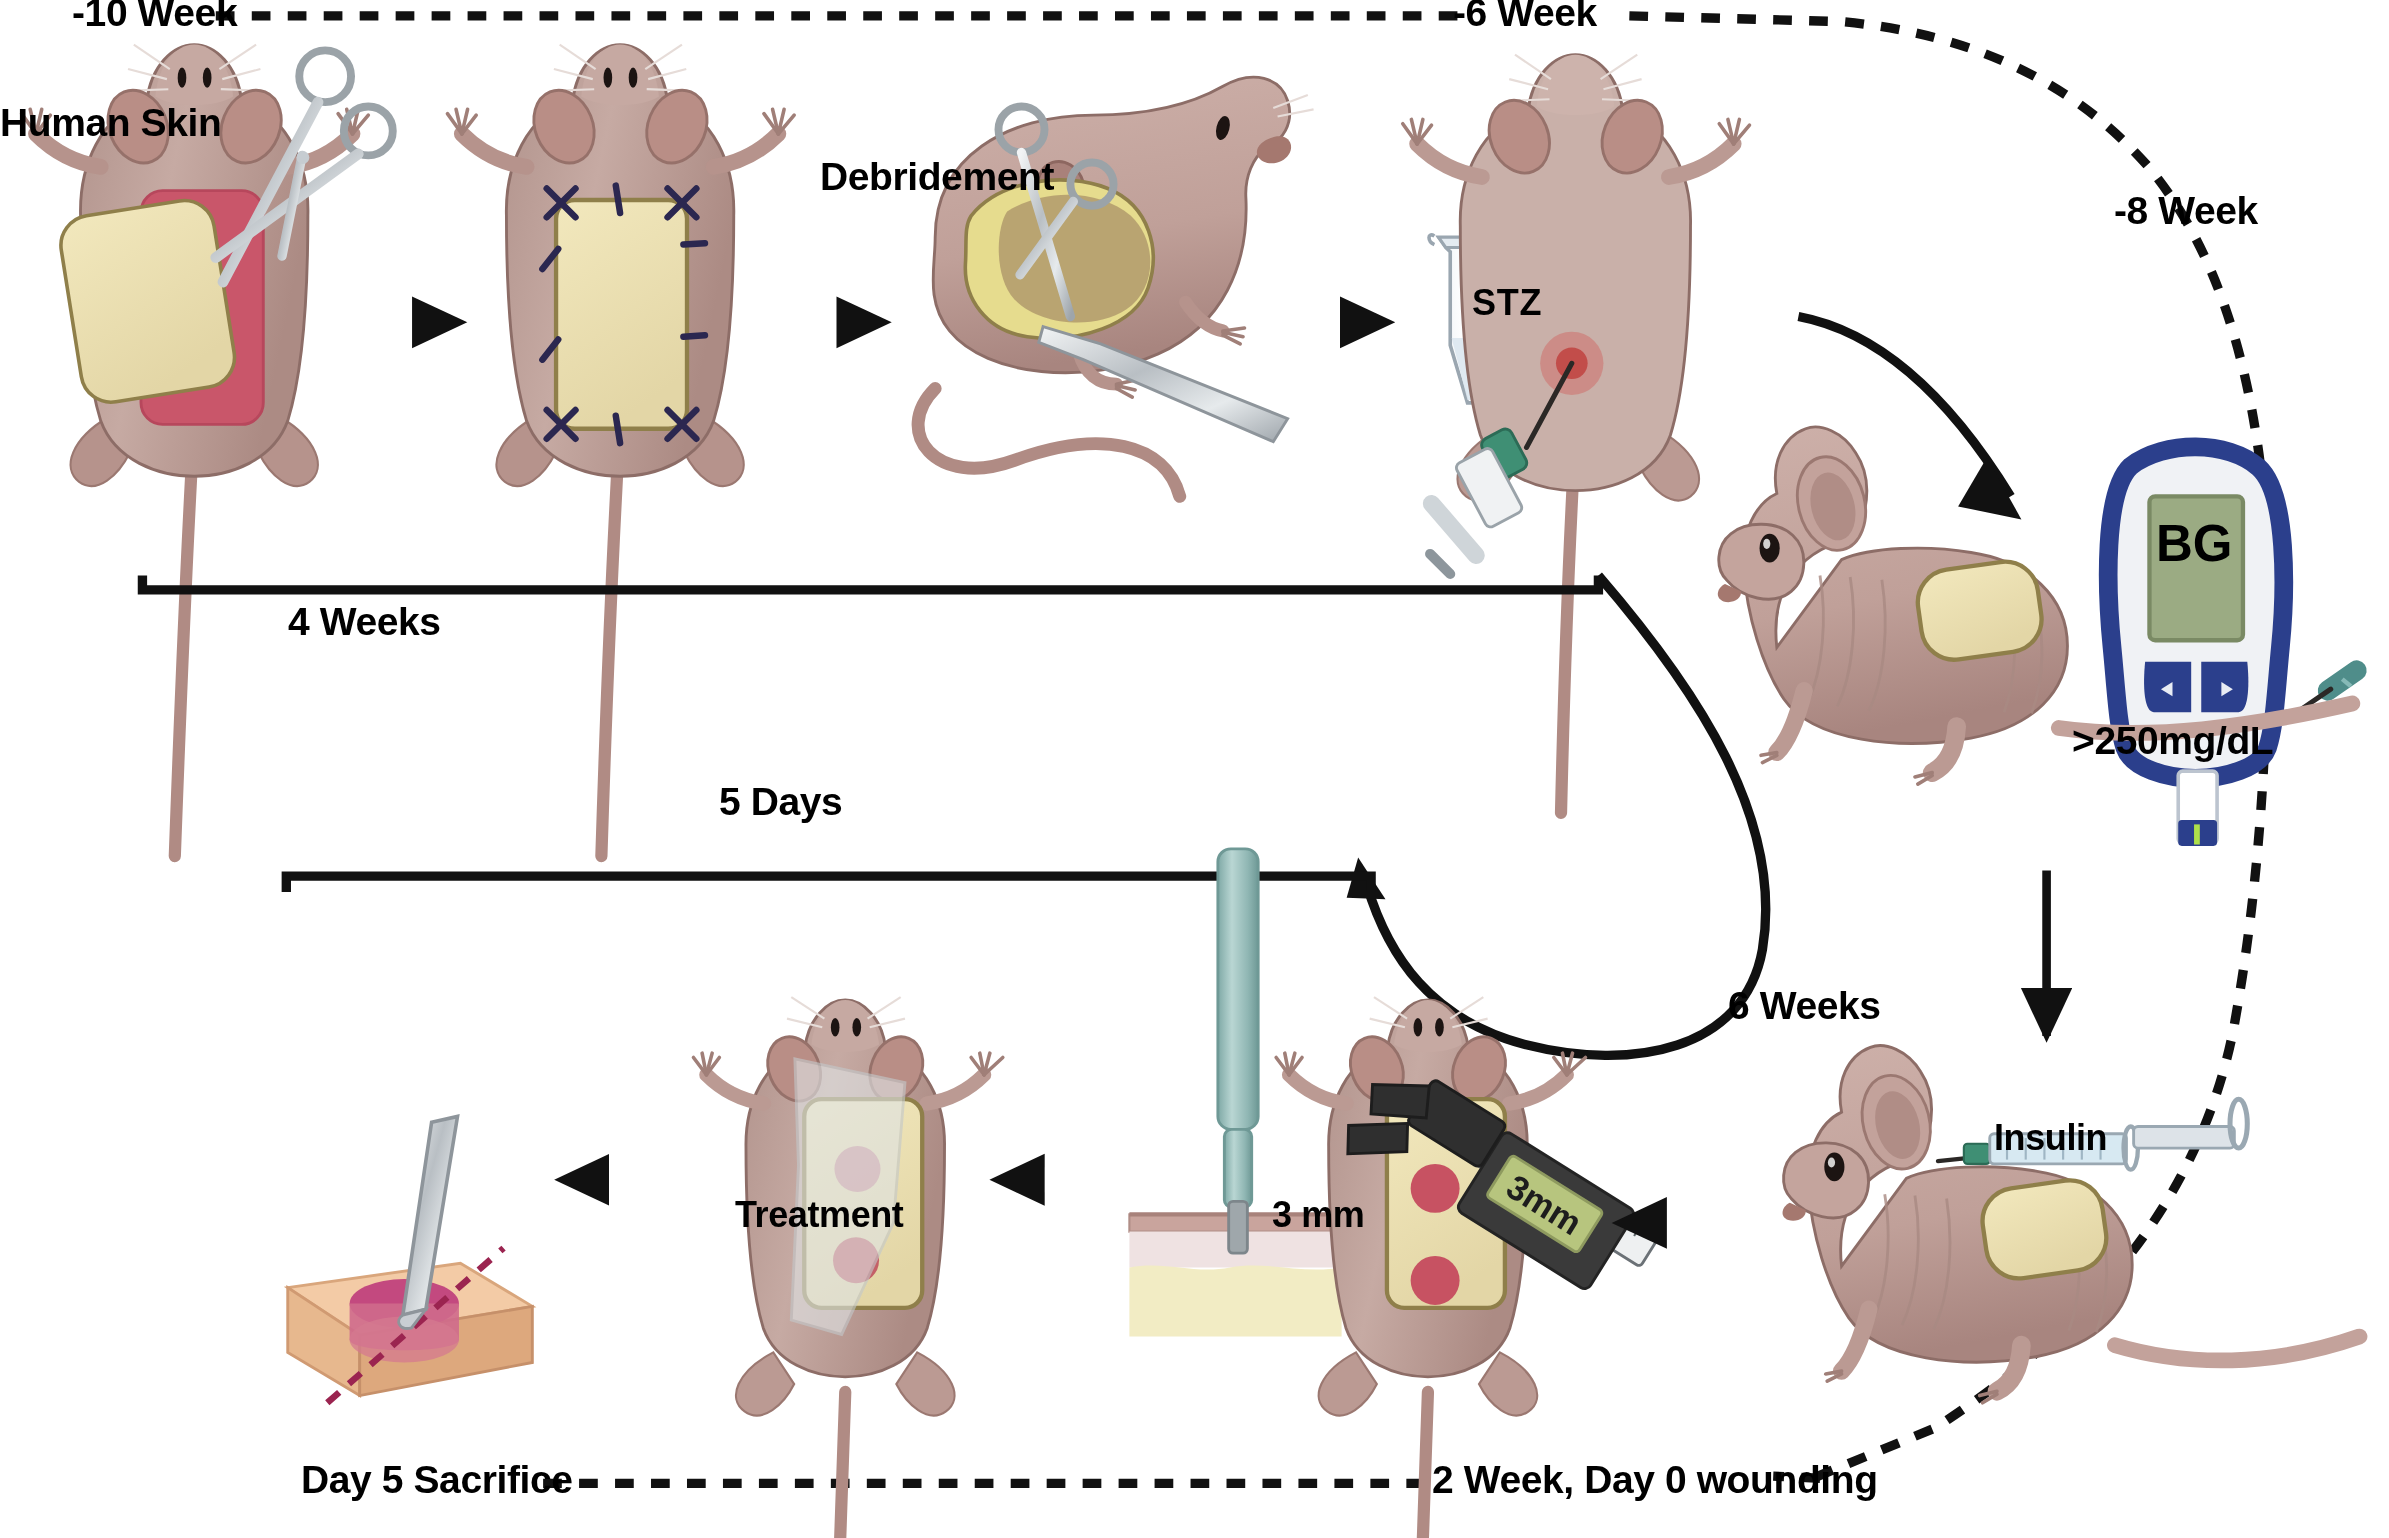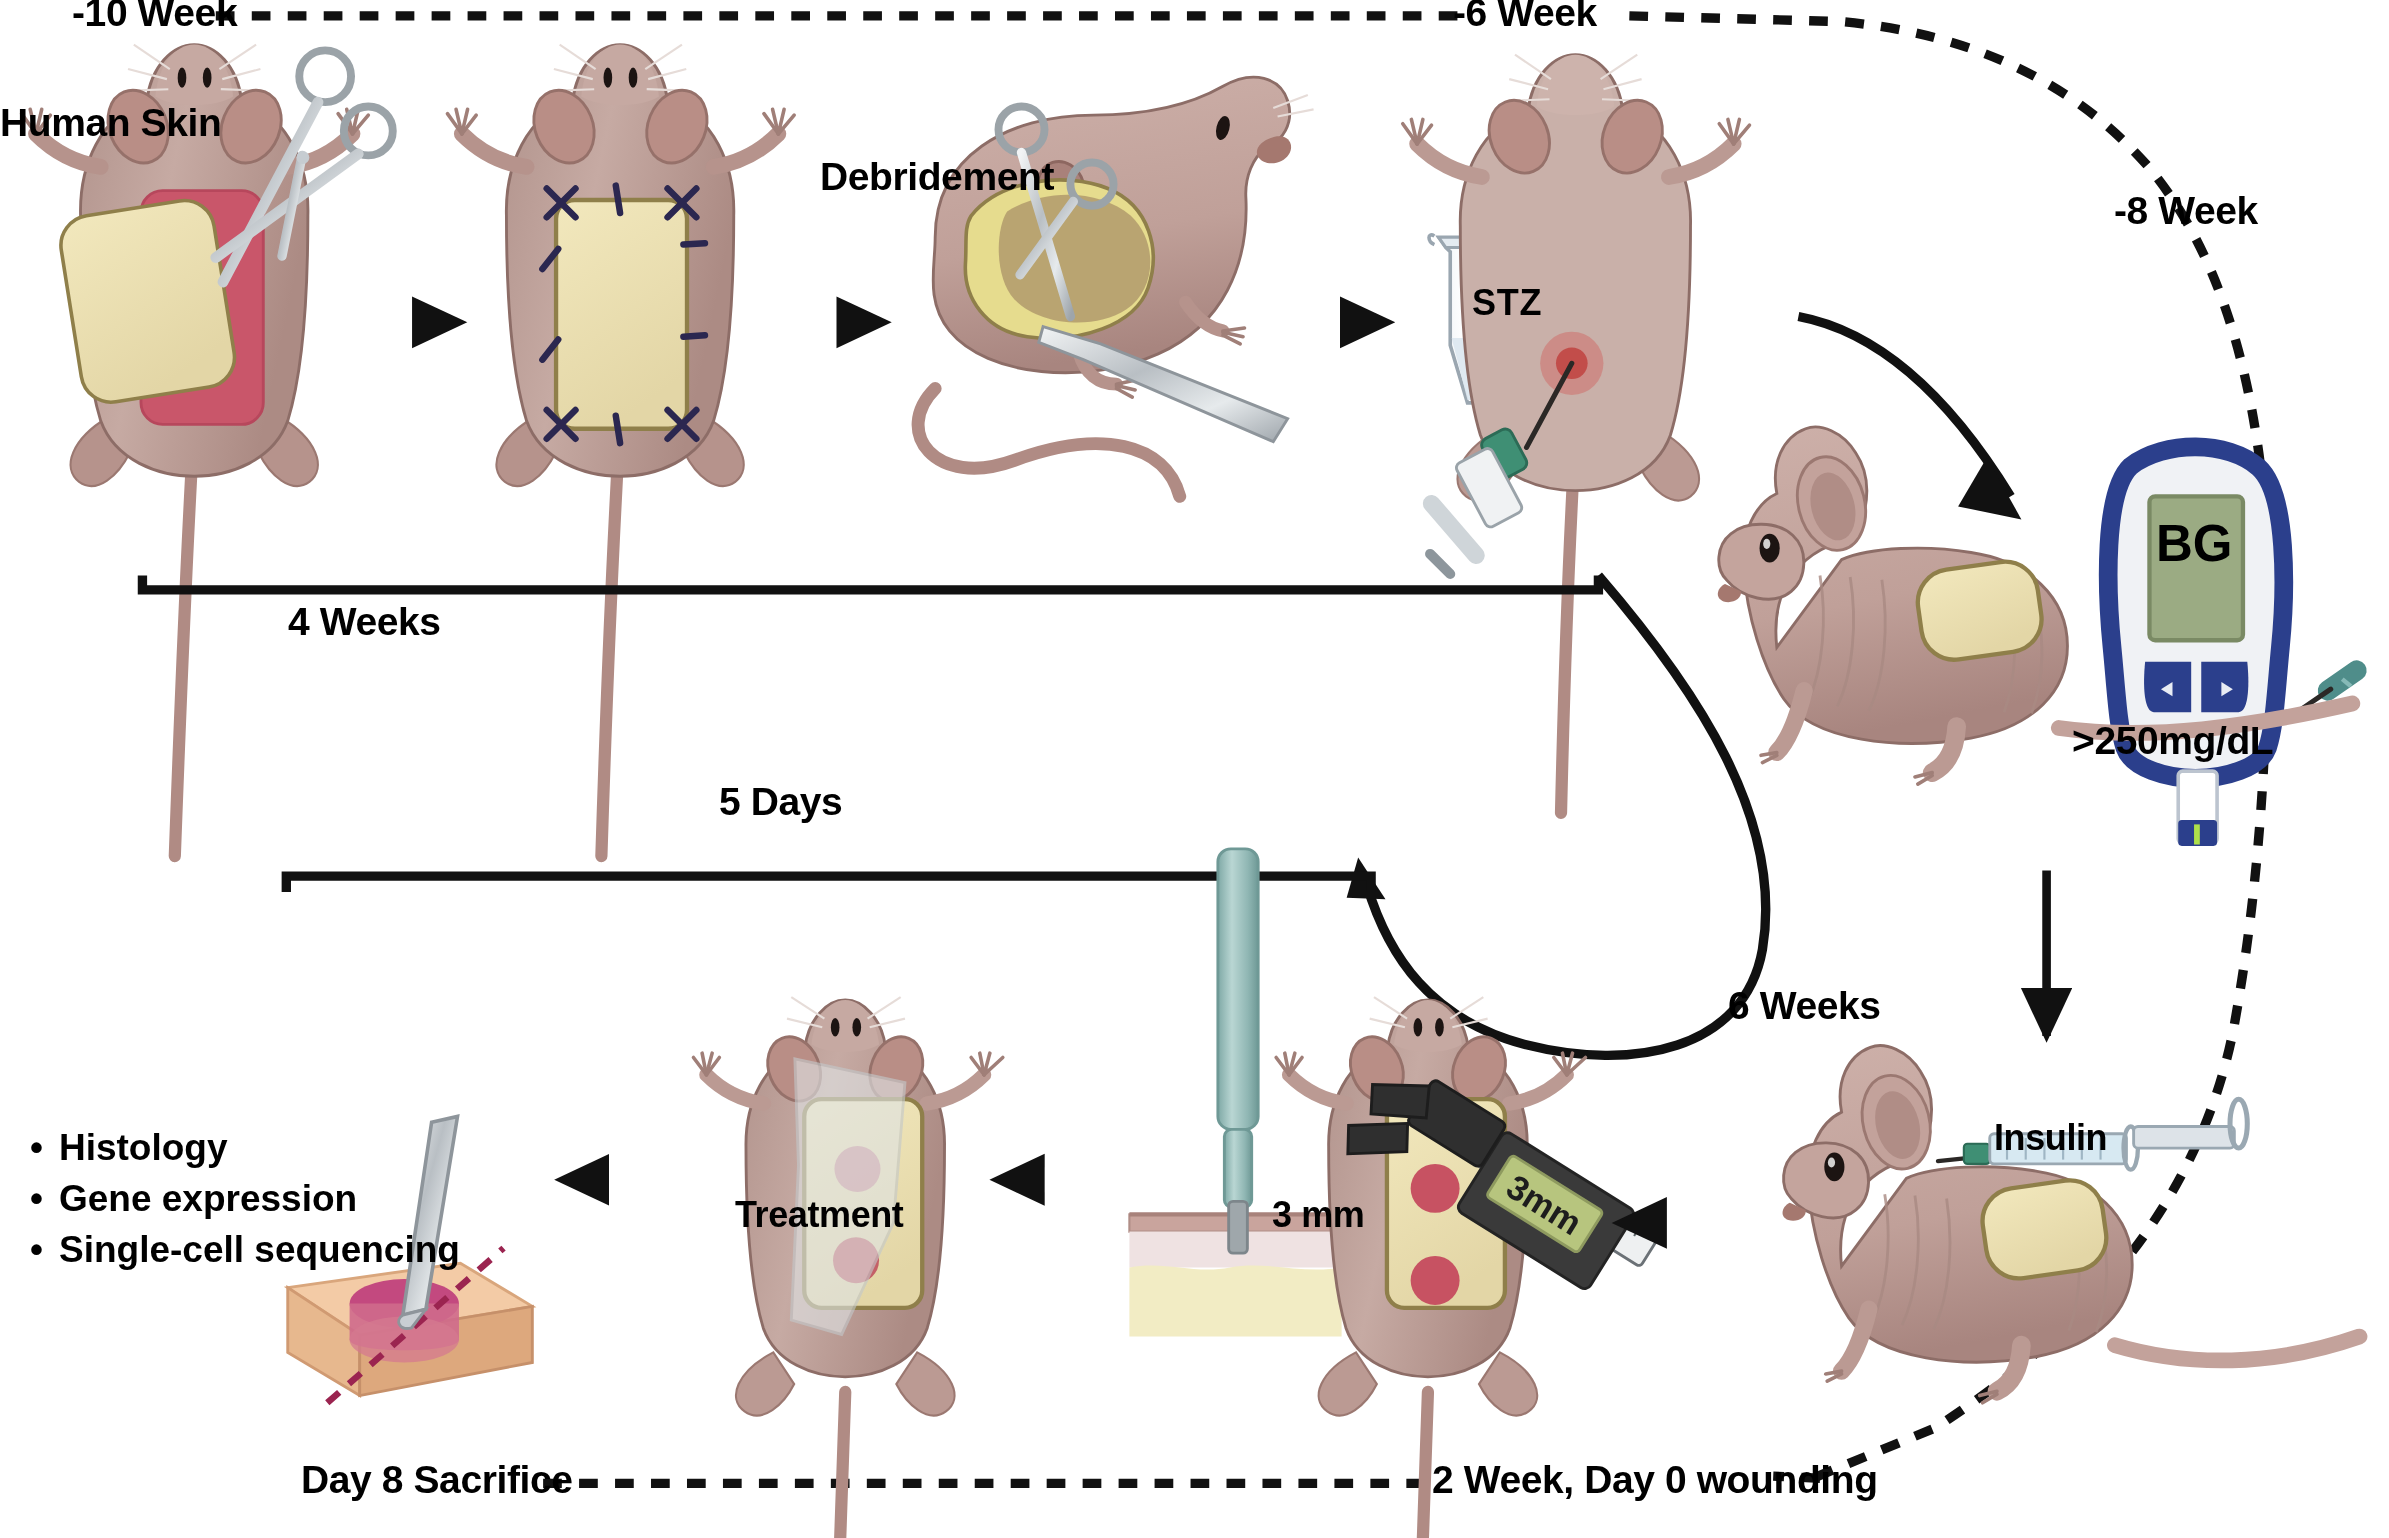--- a/index.html
+++ b/index.html
@@ -606,33 +606,19 @@
 <div class="lbl big" style="left:288px;top:600px;">4 Weeks</div>
 
 <div class="lbl big" style="left:719px;top:780px;">5 Days</div>
 
 <div class="lbl big" style="left:1728px;top:984px;">6 Weeks</div>
 
 <div class="lbl mid" style="left:1272px;top:1194px;">3 mm</div>
 
 <div class="lbl mid" style="left:735px;top:1194px;">Treatment</div>
 
-<div class="lbl big" style="left:301px;top:1458px;">Day 8 Sacrifice</div>
+<div class="lbl big" style="left:301px;top:1458px;">Day 5 Sacrifice</div>
 
 <div class="lbl big" style="left:1432px;top:1458px;">2 Week, Day 0 wounding</div>
 
-<div class="bullets" style="left:30px;top:1122px;">
-  <div>
-    <span class="bdot">•</span>
-    <span>Histology</span>
-  </div>
-  <div>
-    <span class="bdot">•</span>
-    <span>Gene expression</span>
-  </div>
-  <div>
-    <span class="bdot">•</span>
-    <span>Single-cell sequencing</span>
-  </div>
+
 </div>
 
-</div>
-
 
 </body></html>

